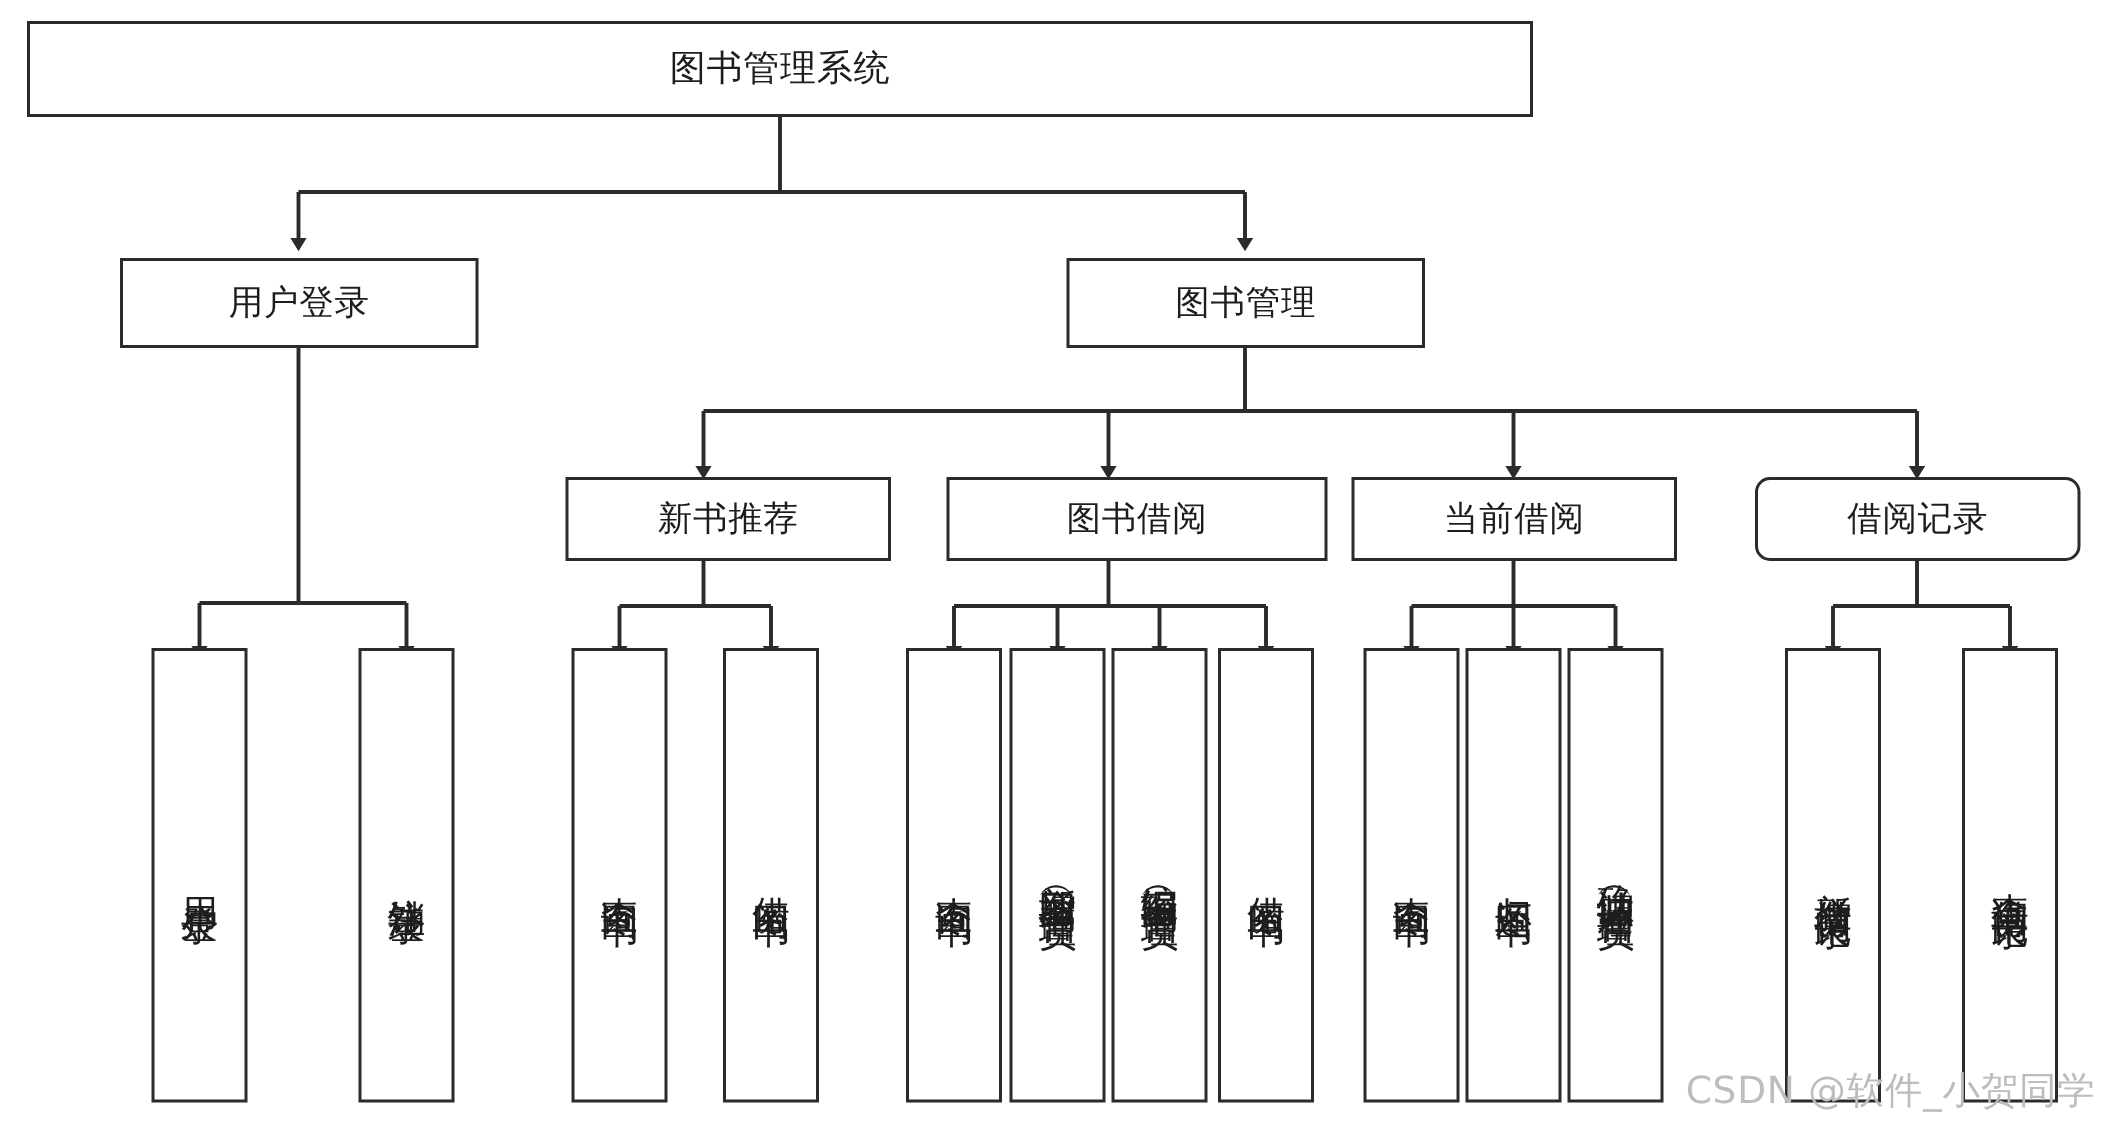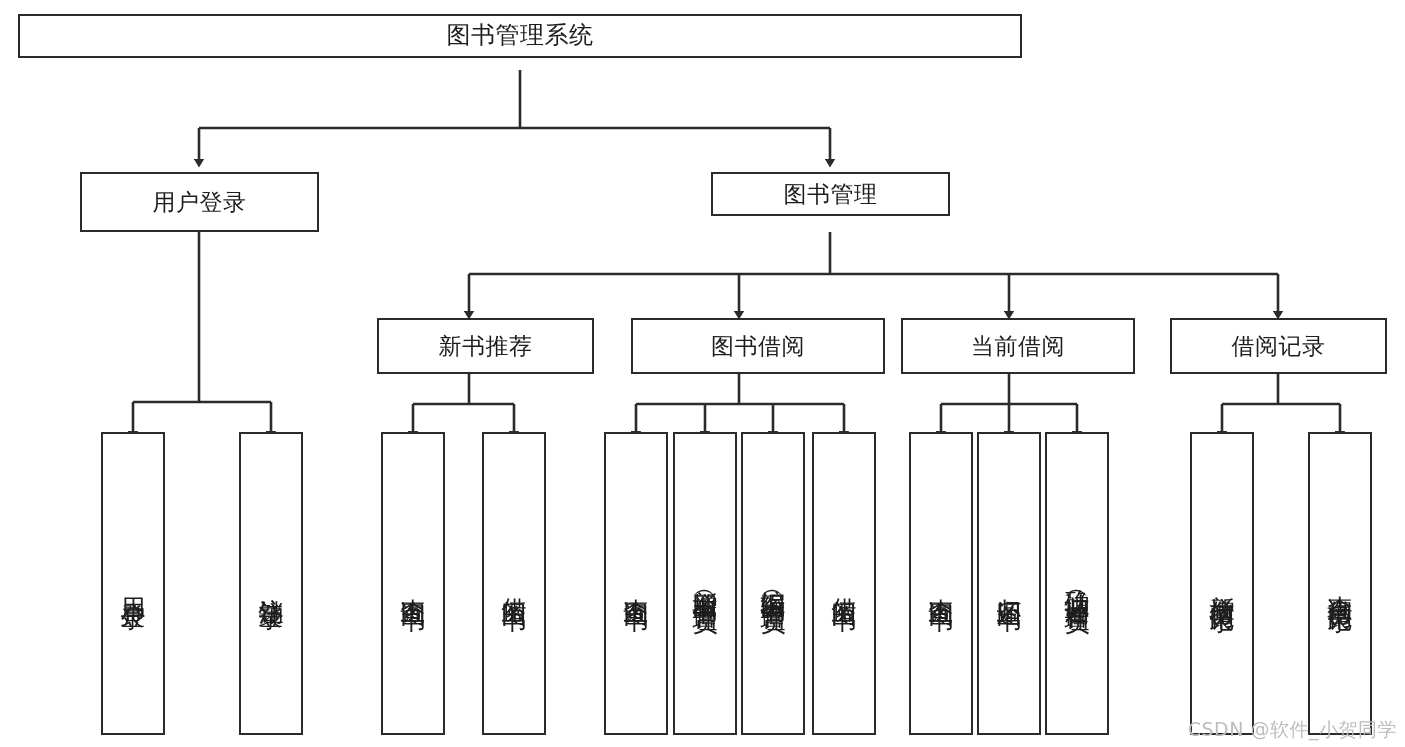--- a/index.html
+++ b/index.html
@@ -59,21 +59,21 @@
     writing-mode: vertical-rl;
     text-orientation: upright;
     font-size: 25px;
     line-height: 1.0;
     letter-spacing: 3px;
   }
   .watermark {
     position: absolute;
     right: 8px;
     bottom: 4px;
-    font-size: 19px;
+    font-size: 25px;
     color: #bdbdbd;
     letter-spacing: 0.5px;
     z-index: 3;
     white-space: nowrap;
   }
 </style>
 </head>
 <body>
 
 <div id="canvas">
@@ -121,41 +121,41 @@
       <path d="M1009,404 L1009,432" marker-end="url(#arrow)"></path>
       <path d="M1077,404 L1077,432" marker-end="url(#arrow)"></path>
 
       <path d="M1278,374 L1278,404"></path>
       <path d="M1222,404 L1340,404"></path>
       <path d="M1222,404 L1222,432" marker-end="url(#arrow)"></path>
       <path d="M1340,404 L1340,432" marker-end="url(#arrow)"></path>
     </g>
   </svg>
 
-  <div class="node horiz root" style="left:18px; top:14px; width:1004px; height:44px;">
+  <div class="node horiz root" style="left:18px; top:14px; width:1004px; height:64px;">
     <span class="label">图书管理系统</span>
   </div>
 
   <div class="node horiz" style="left:80px; top:172px; width:239px; height:60px;">
     <span class="label">用户登录</span>
   </div>
-  <div class="node horiz" style="left:711px; top:172px; width:239px; height:44px;">
+  <div class="node horiz" style="left:711px; top:172px; width:239px; height:60px;">
     <span class="label">图书管理</span>
   </div>
 
   <div class="node horiz" style="left:361px; top:318px; width:217px; height:56px;margin-left:16px;">
     <span class="label">新书推荐</span>
   </div>
   <div class="node horiz" style="left:631px; top:318px; width:254px; height:56px;">
     <span class="label">图书借阅</span>
   </div>
-  <div class="node horiz" style="left:901px; top:318px; width:234px; height:56px;">
+  <div class="node horiz" style="left:901px; top:318px; width:217px; height:56px;">
     <span class="label">当前借阅</span>
   </div>
-  <div class="node horiz" style="left:1170px; top:318px; width:217px; height:56px;">
+  <div class="node horiz" style="left:1170px; top:318px; width:217px; height:56px;border-radius:10px;">
     <span class="label">借阅记录</span>
   </div>
 
   <div class="node leaf" style="left:101px; top:432px; width:64px; height:303px;">
     <span class="label">用户登录</span>
   </div>
   <div class="node leaf" style="left:239px; top:432px; width:64px; height:303px;">
     <span class="label">注销登录</span>
   </div>
 

